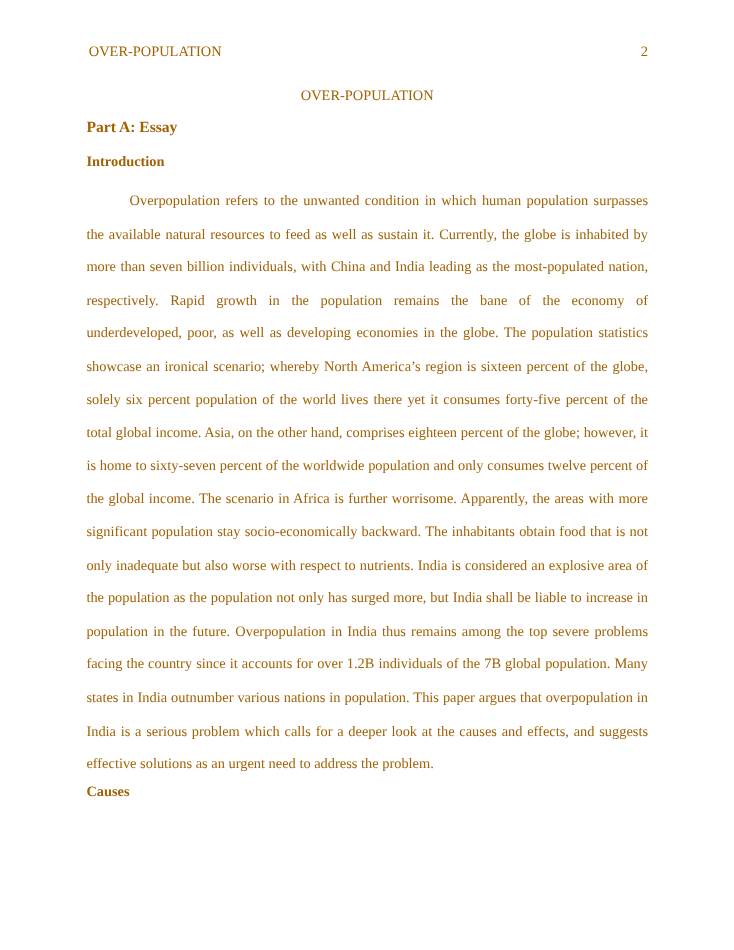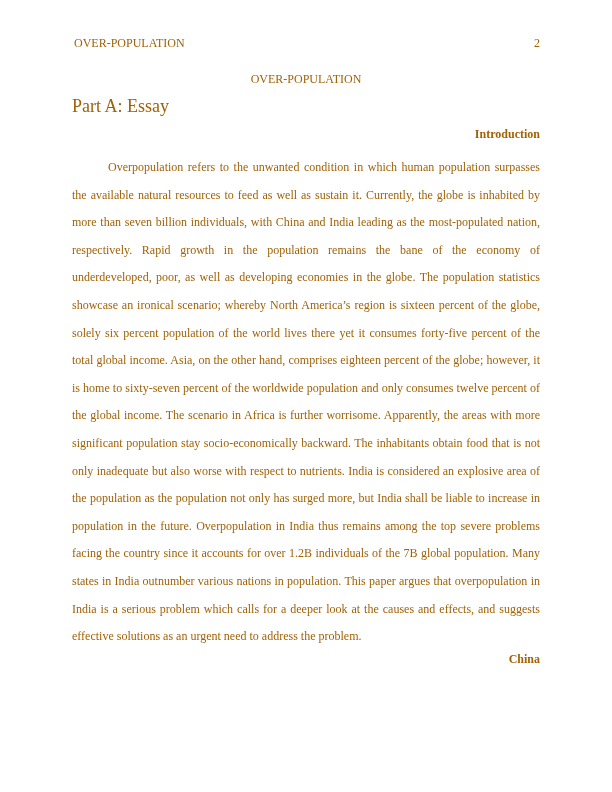--- a/index.html
+++ b/index.html
@@ -13,24 +13,24 @@
     position: absolute; top: 36px; left: 74px; right: 72px; height: 14px;
     display: flex; justify-content: space-between; align-items: baseline;
     font-size: 12px; line-height: 14px;
   }
   .title {
     position: absolute; top: 72px; left: 72px; width: 468px;
     text-align: center; line-height: 14px; font-size: 12px;
   }
   .part {
     position: absolute; top: 99px; left: 72px; width: 468px;
-    font-weight: normal; line-height: 14px; font-size: 18px;
+    font-weight: bold; line-height: 14px; font-size: 13px;
   }
   .heading {
-    position: absolute; left: 72px; width: 468px; text-align: right;
+    position: absolute; left: 72px; width: 468px; text-align: left;
     font-weight: bold; line-height: 14px; font-size: 12px;
   }
   .h-intro { top: 127px; }
   .h-causes { top: 652px; }
   .body-text {
     position: absolute; left: 72px; width: 468px; top: 154px;
     margin: 0; font-size: 12px; line-height: 27.6px;
     text-align: justify; text-indent: 36px;
   }
 </style>
@@ -44,14 +44,14 @@
   </div>
 
   <div class="title">OVER-POPULATION</div>
 
   <div class="part">Part A: Essay</div>
 
   <div class="heading h-intro">Introduction</div>
 
   <p class="body-text">Overpopulation refers to the unwanted condition in which human population surpasses the available natural resources to feed as well as sustain it. Currently, the globe is inhabited by more than seven billion individuals, with China and India leading as the most-populated nation, respectively. Rapid growth in the population remains the bane of the economy of underdeveloped, poor, as well as developing economies in the globe. The population statistics showcase an ironical scenario; whereby North America’s region is sixteen percent of the globe, solely six percent population of the world lives there yet it consumes forty-five percent of the total global income. Asia, on the other hand, comprises eighteen percent of the globe; however, it is home to sixty-seven percent of the worldwide population and only consumes twelve percent of the global income. The scenario in Africa is further worrisome. Apparently, the areas with more significant population stay socio-economically backward. The inhabitants obtain food that is not only inadequate but also worse with respect to nutrients. India is considered an explosive area of the population as the population not only has surged more, but India shall be liable to increase in population in the future. Overpopulation in India thus remains among the top severe problems facing the country since it accounts for over 1.2B individuals of the 7B global population. Many states in India outnumber various nations in population. This paper argues that overpopulation in India is a serious problem which calls for a deeper look at the causes and effects, and suggests effective solutions as an urgent need to address the problem.</p>
 
-  <div class="heading h-causes">China</div>
+  <div class="heading h-causes">Causes</div>
 </div>
 
 </body></html>

